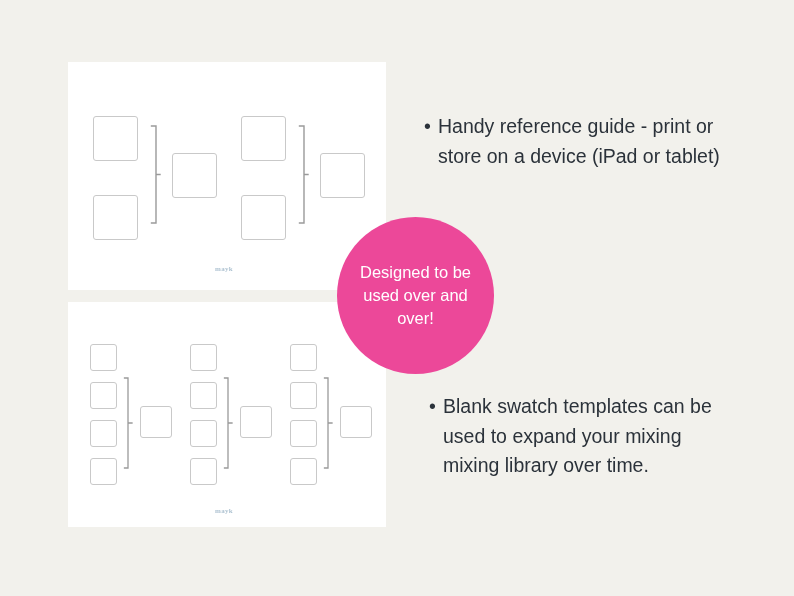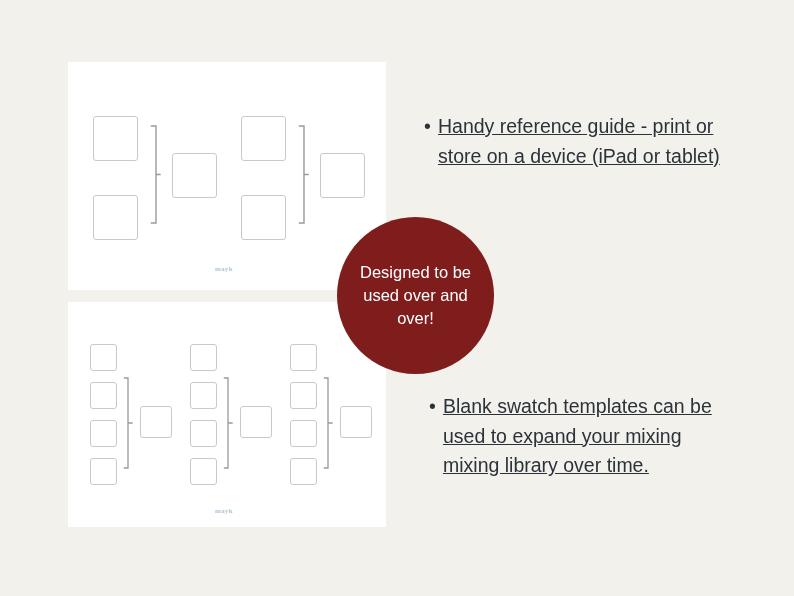--- a/index.html
+++ b/index.html
@@ -75,21 +75,21 @@
   }
 
   
   .badge {
     position: absolute;
     left: 337px;
     top: 217px;
     width: 157px;
     height: 157px;
     border-radius: 50%;
-    background: #7f1d1d;
+    background: #ec4899;
     display: flex;
     align-items: center;
     justify-content: flex-end;
     z-index: 5;
   }
   .badge-text {
     color: #ffffff;
     font-size: 16.5px;
     line-height: 1.38;
     text-align: center;
@@ -112,21 +112,20 @@
 
   .bullet-dot {
     flex: 0 0 auto;
     width: 14px;
     font-size: 19.5px;
     line-height: 1.52;
     color: #2b323a;
   }
   .bullet-text {
     flex: 1 1 auto;
-    text-decoration: underline;
   }
 </style>
 </head>
 <body>
 
 <div class="stage">
 
   <div class="card card-top">
 
     <div class="swatch swatch-lg" style="left:25px; top:54px;"></div>

